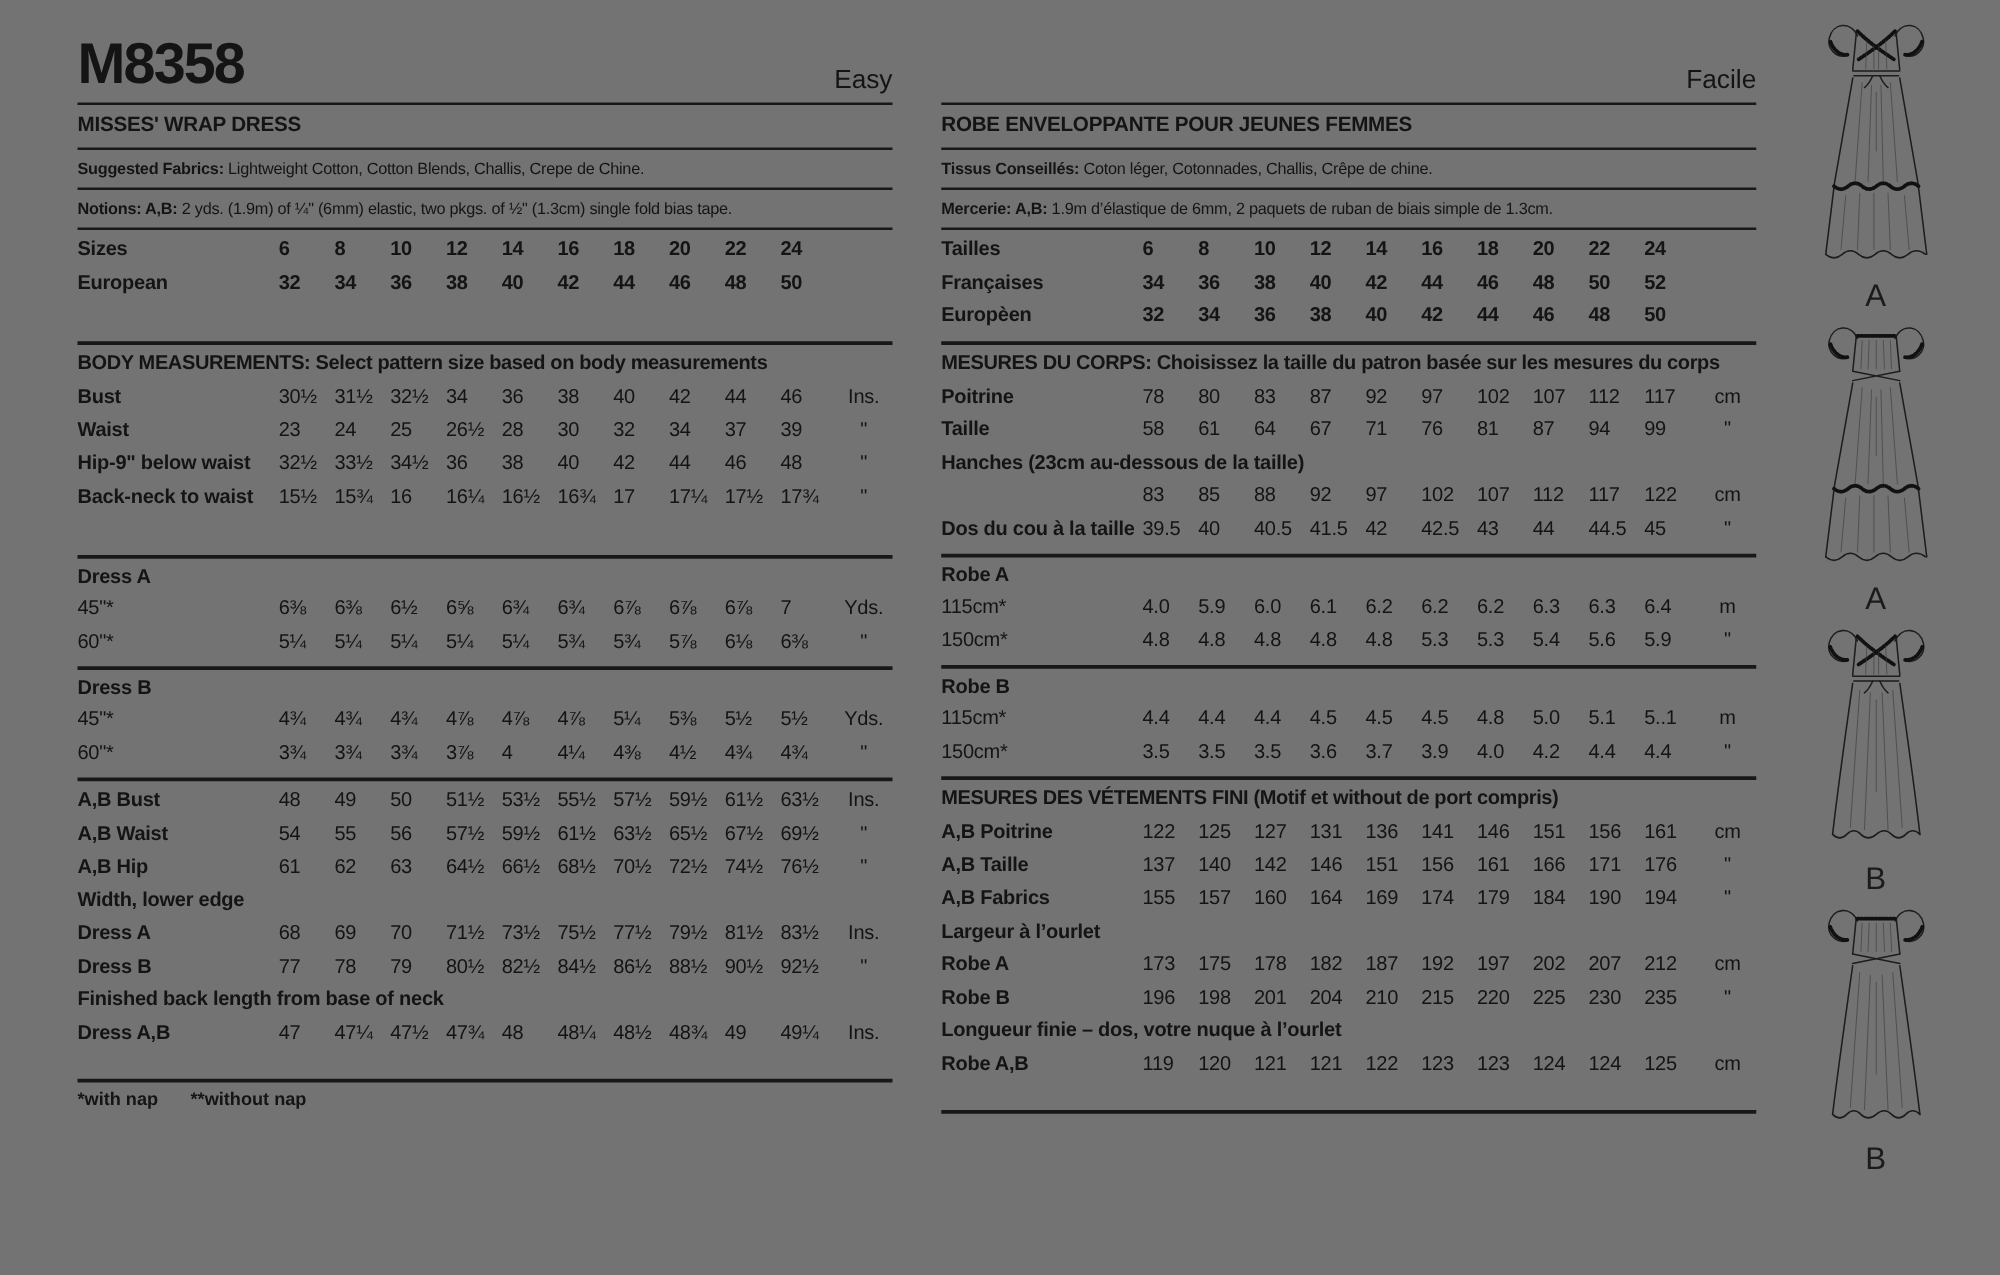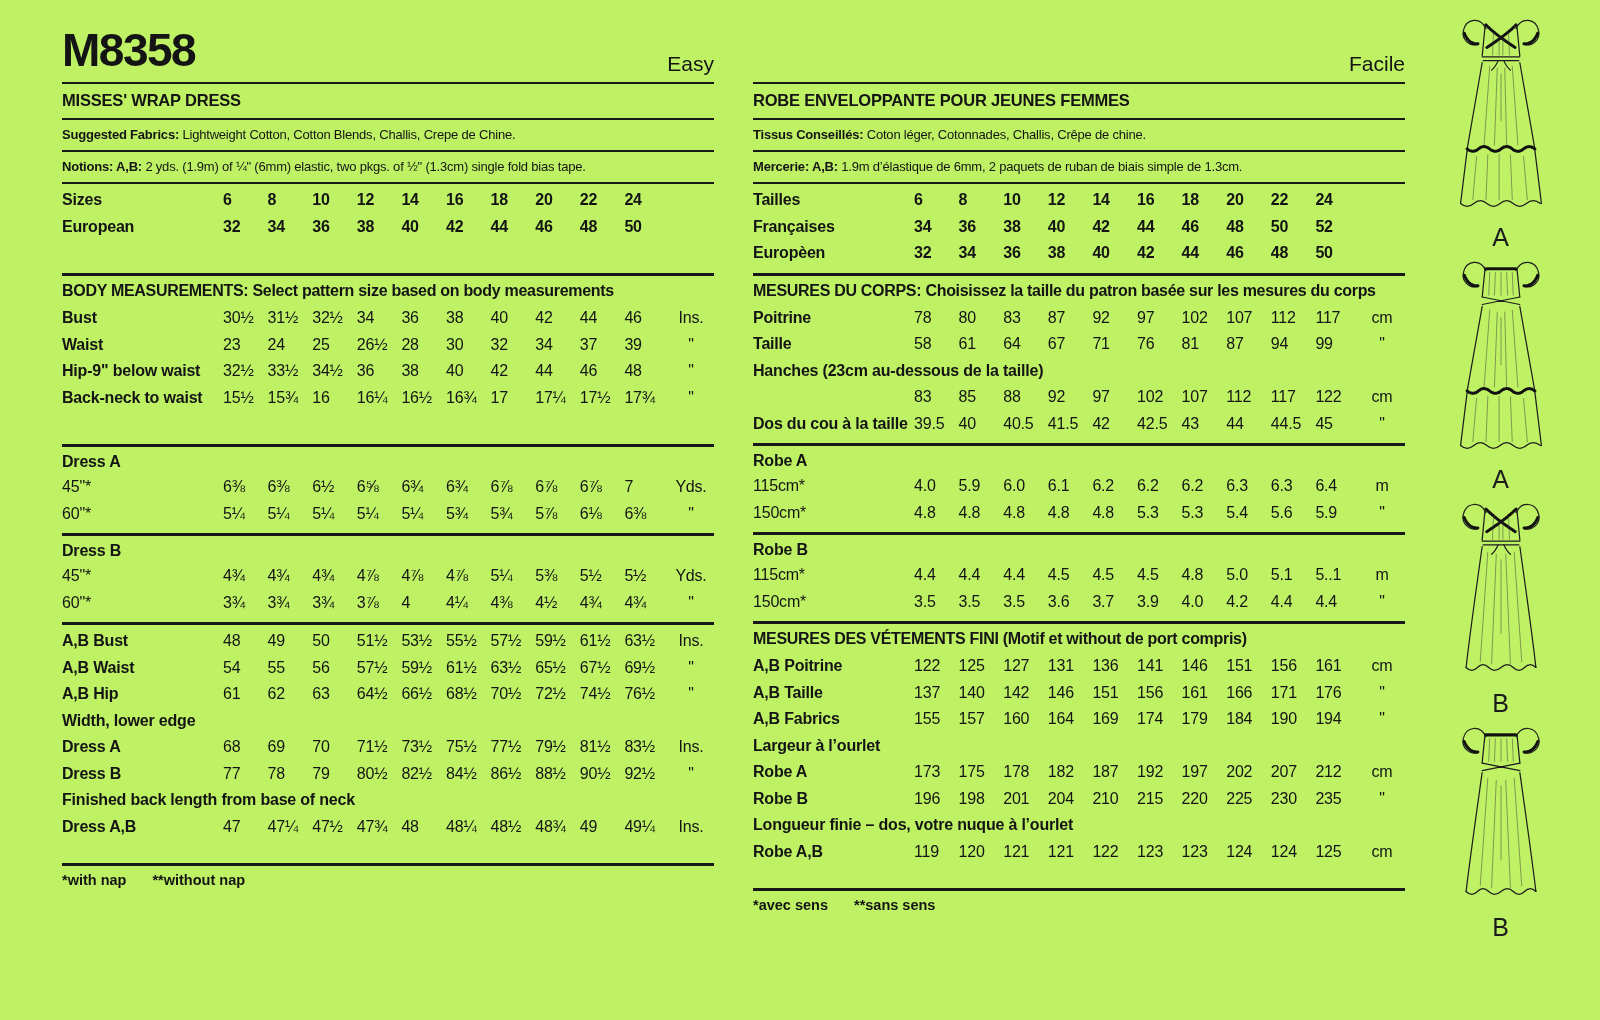--- a/index.html
+++ b/index.html
@@ -1,18 +1,18 @@
 <!DOCTYPE html>
 <html><head>
 <meta charset="utf-8">
 <style>
   html,body{margin:0;padding:0;background:#ffffff;}
   body{width:1600px;height:1020px;overflow:hidden;
        font-family:"Liberation Sans","DejaVu Sans",sans-serif;color:#141414;}
-  .page{position:relative;width:1600px;height:1020px;background:#bef264;}
+  .page{position:relative;width:1600px;height:1020px;background:#737373;}
   .col{position:absolute;top:26px;width:652px;}
   .col-en{left:62px;}
   .col-fr{left:753px;}
   .titlebar{position:relative;height:54px;}
   .code{font-size:46px;font-weight:bold;letter-spacing:-1.5px;line-height:48px;}
   .diff{position:absolute;right:0;bottom:4px;font-size:21px;font-weight:normal;}
   .rule{border-top:2px solid #181818;margin:2px 0 0 0;}
   .rule.mid{border-top:3px solid #181818;}
   .rule.thick{border-top:4px double #181818;border-top:3.5px solid #181818;}
   .gtitle{font-size:16.5px;font-weight:bold;letter-spacing:-0.2px;padding:7px 0 6px 0;}
@@ -576,24 +576,20 @@
           <span class="tval">123</span>
           <span class="tval">123</span>
           <span class="tval">124</span>
           <span class="tval">124</span>
           <span class="tval">125</span>
           <span class="tunit">cm</span>
         </div>
       </div>
     <div class="spacer-c"></div>
     <div class="rule mid"></div>
-    <div class="footnote">
-      <span>*avec sens</span>
-      <span>**sans sens</span>
-    </div>
   </div>
 
   <div class="figures">
 
     <figure class="fig">
       <svg width="142" height="218" viewBox="0 0 120 232">
         <path class="sk" d="M44,22 C38,9 23,11 20,24 C18,33 26,41 35,39"></path>
         <path class="sk" d="M76,22 C82,9 97,11 100,24 C102,33 94,41 85,39"></path>
         <path class="trim" d="M21,27 C24,35 30,39 36,38"></path>
         <path class="trim" d="M99,27 C96,35 90,39 84,38"></path>

